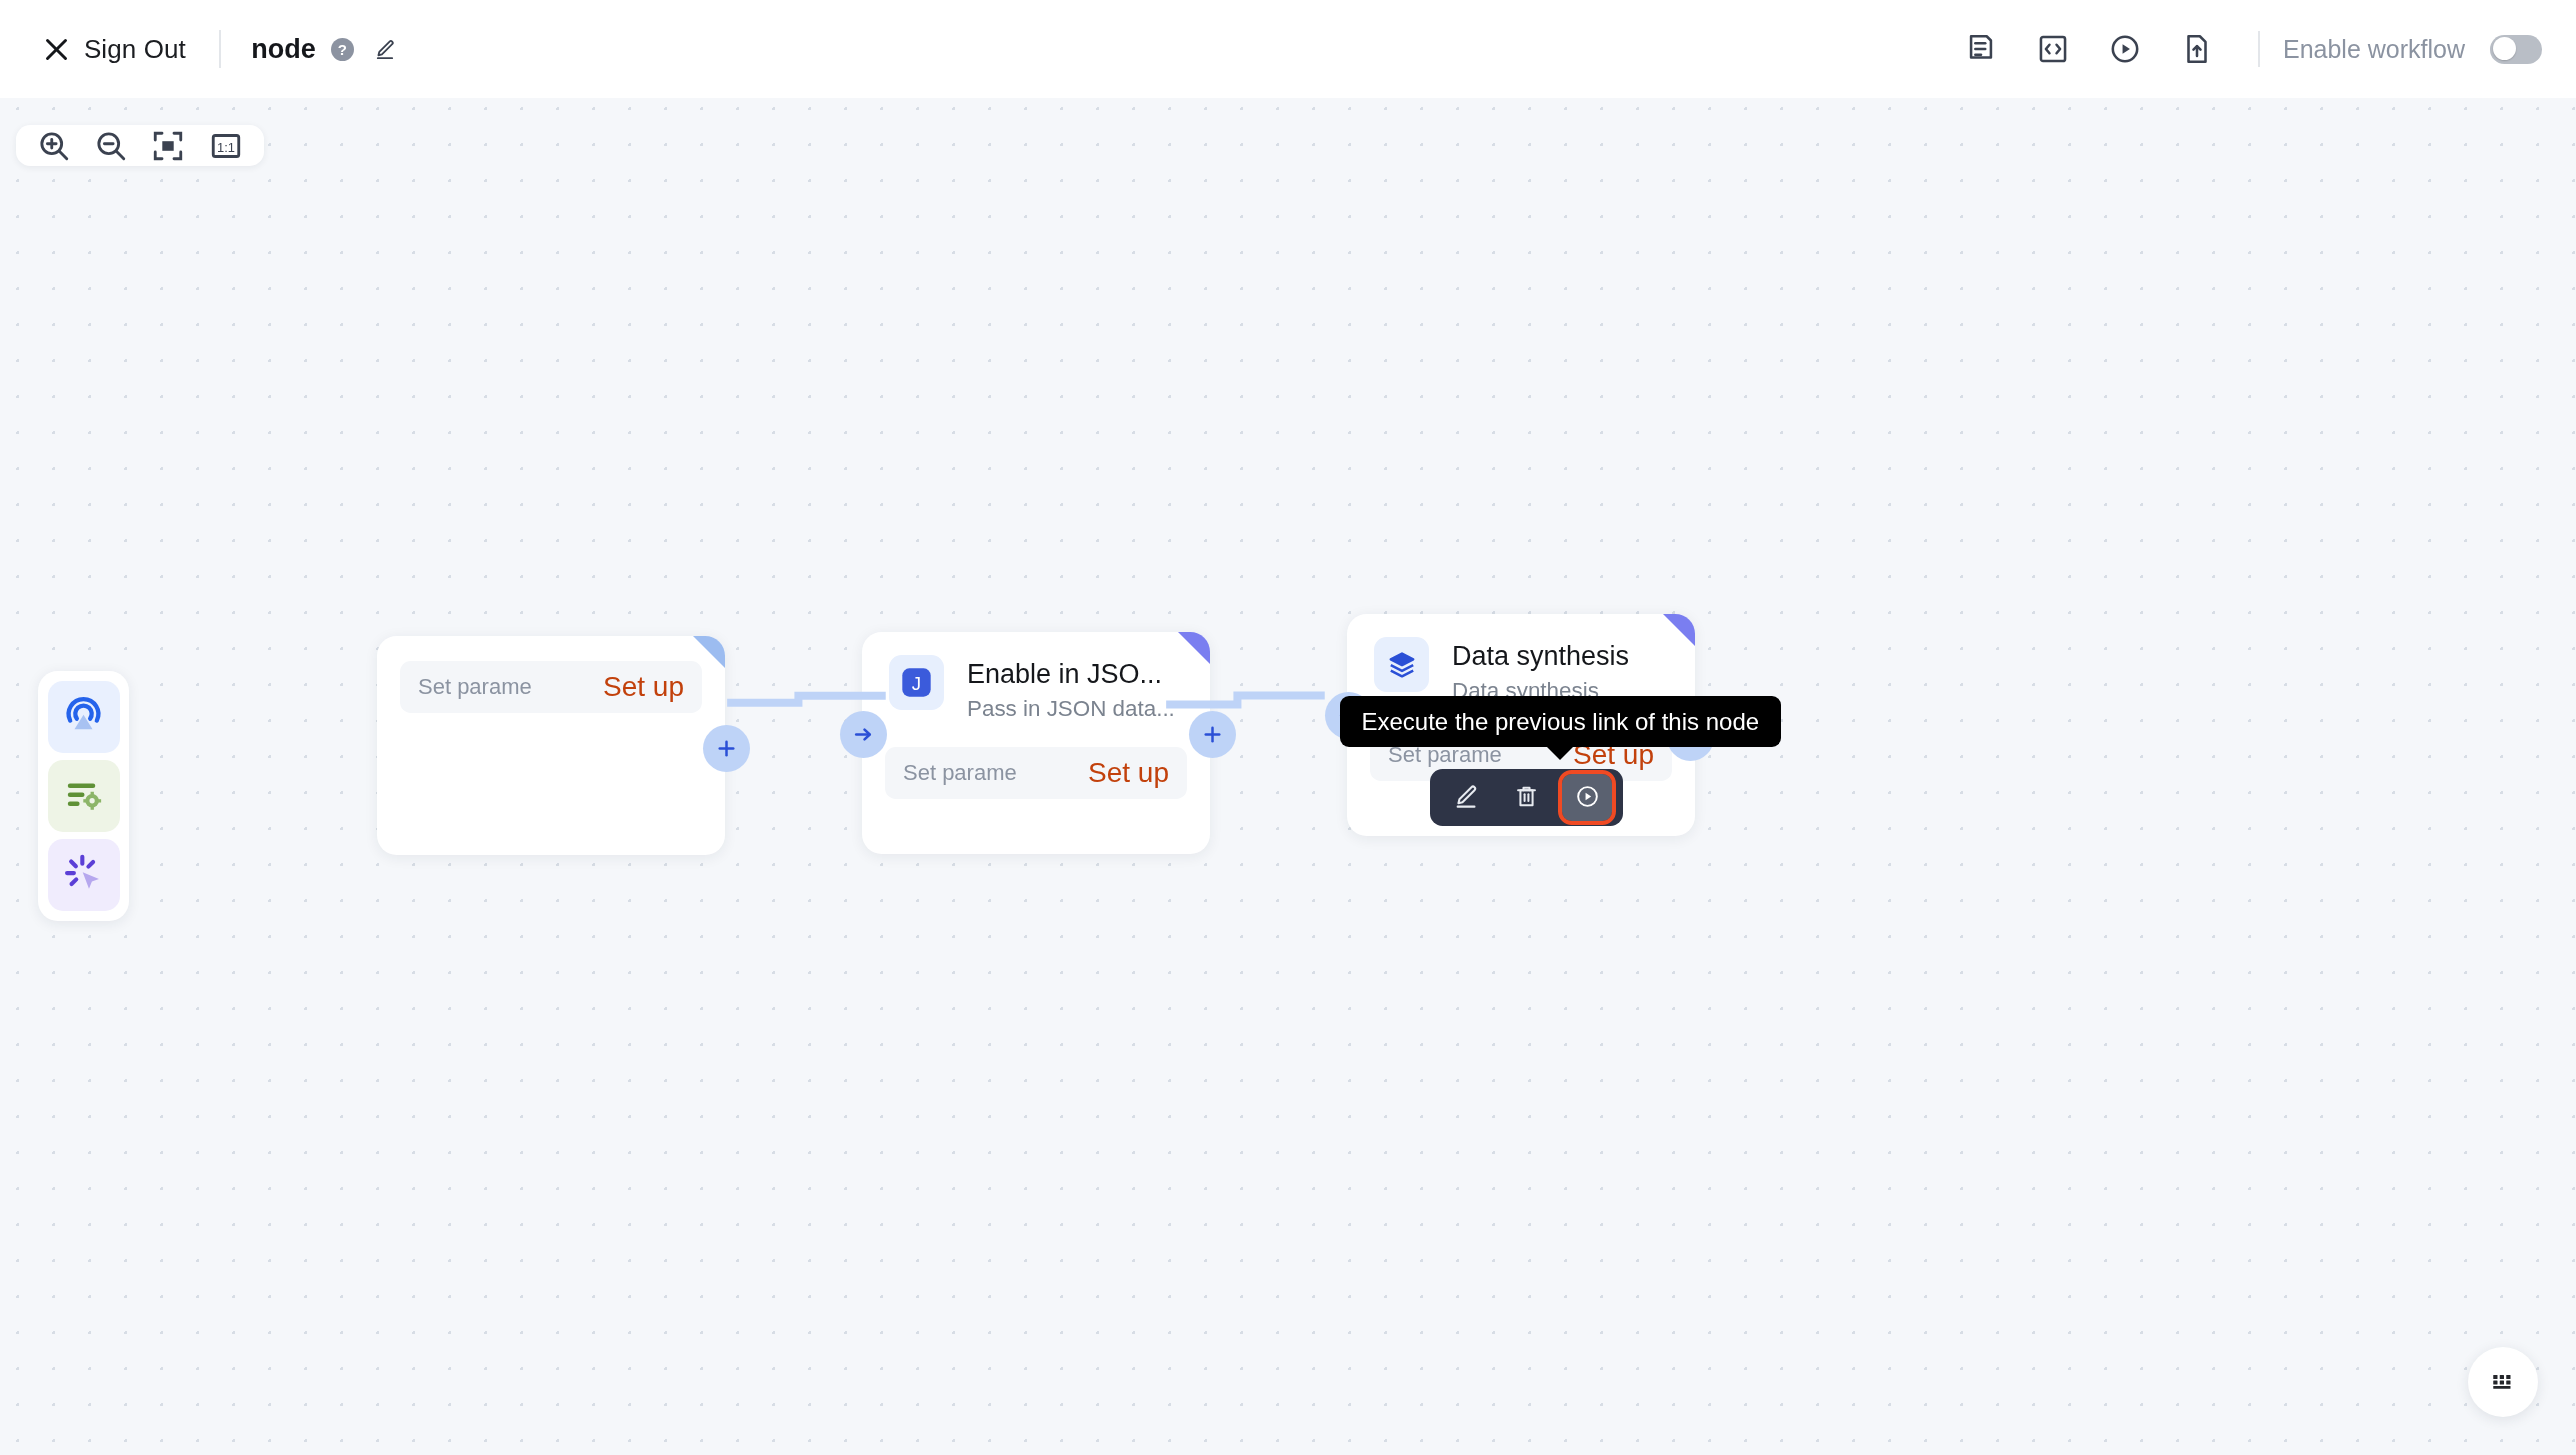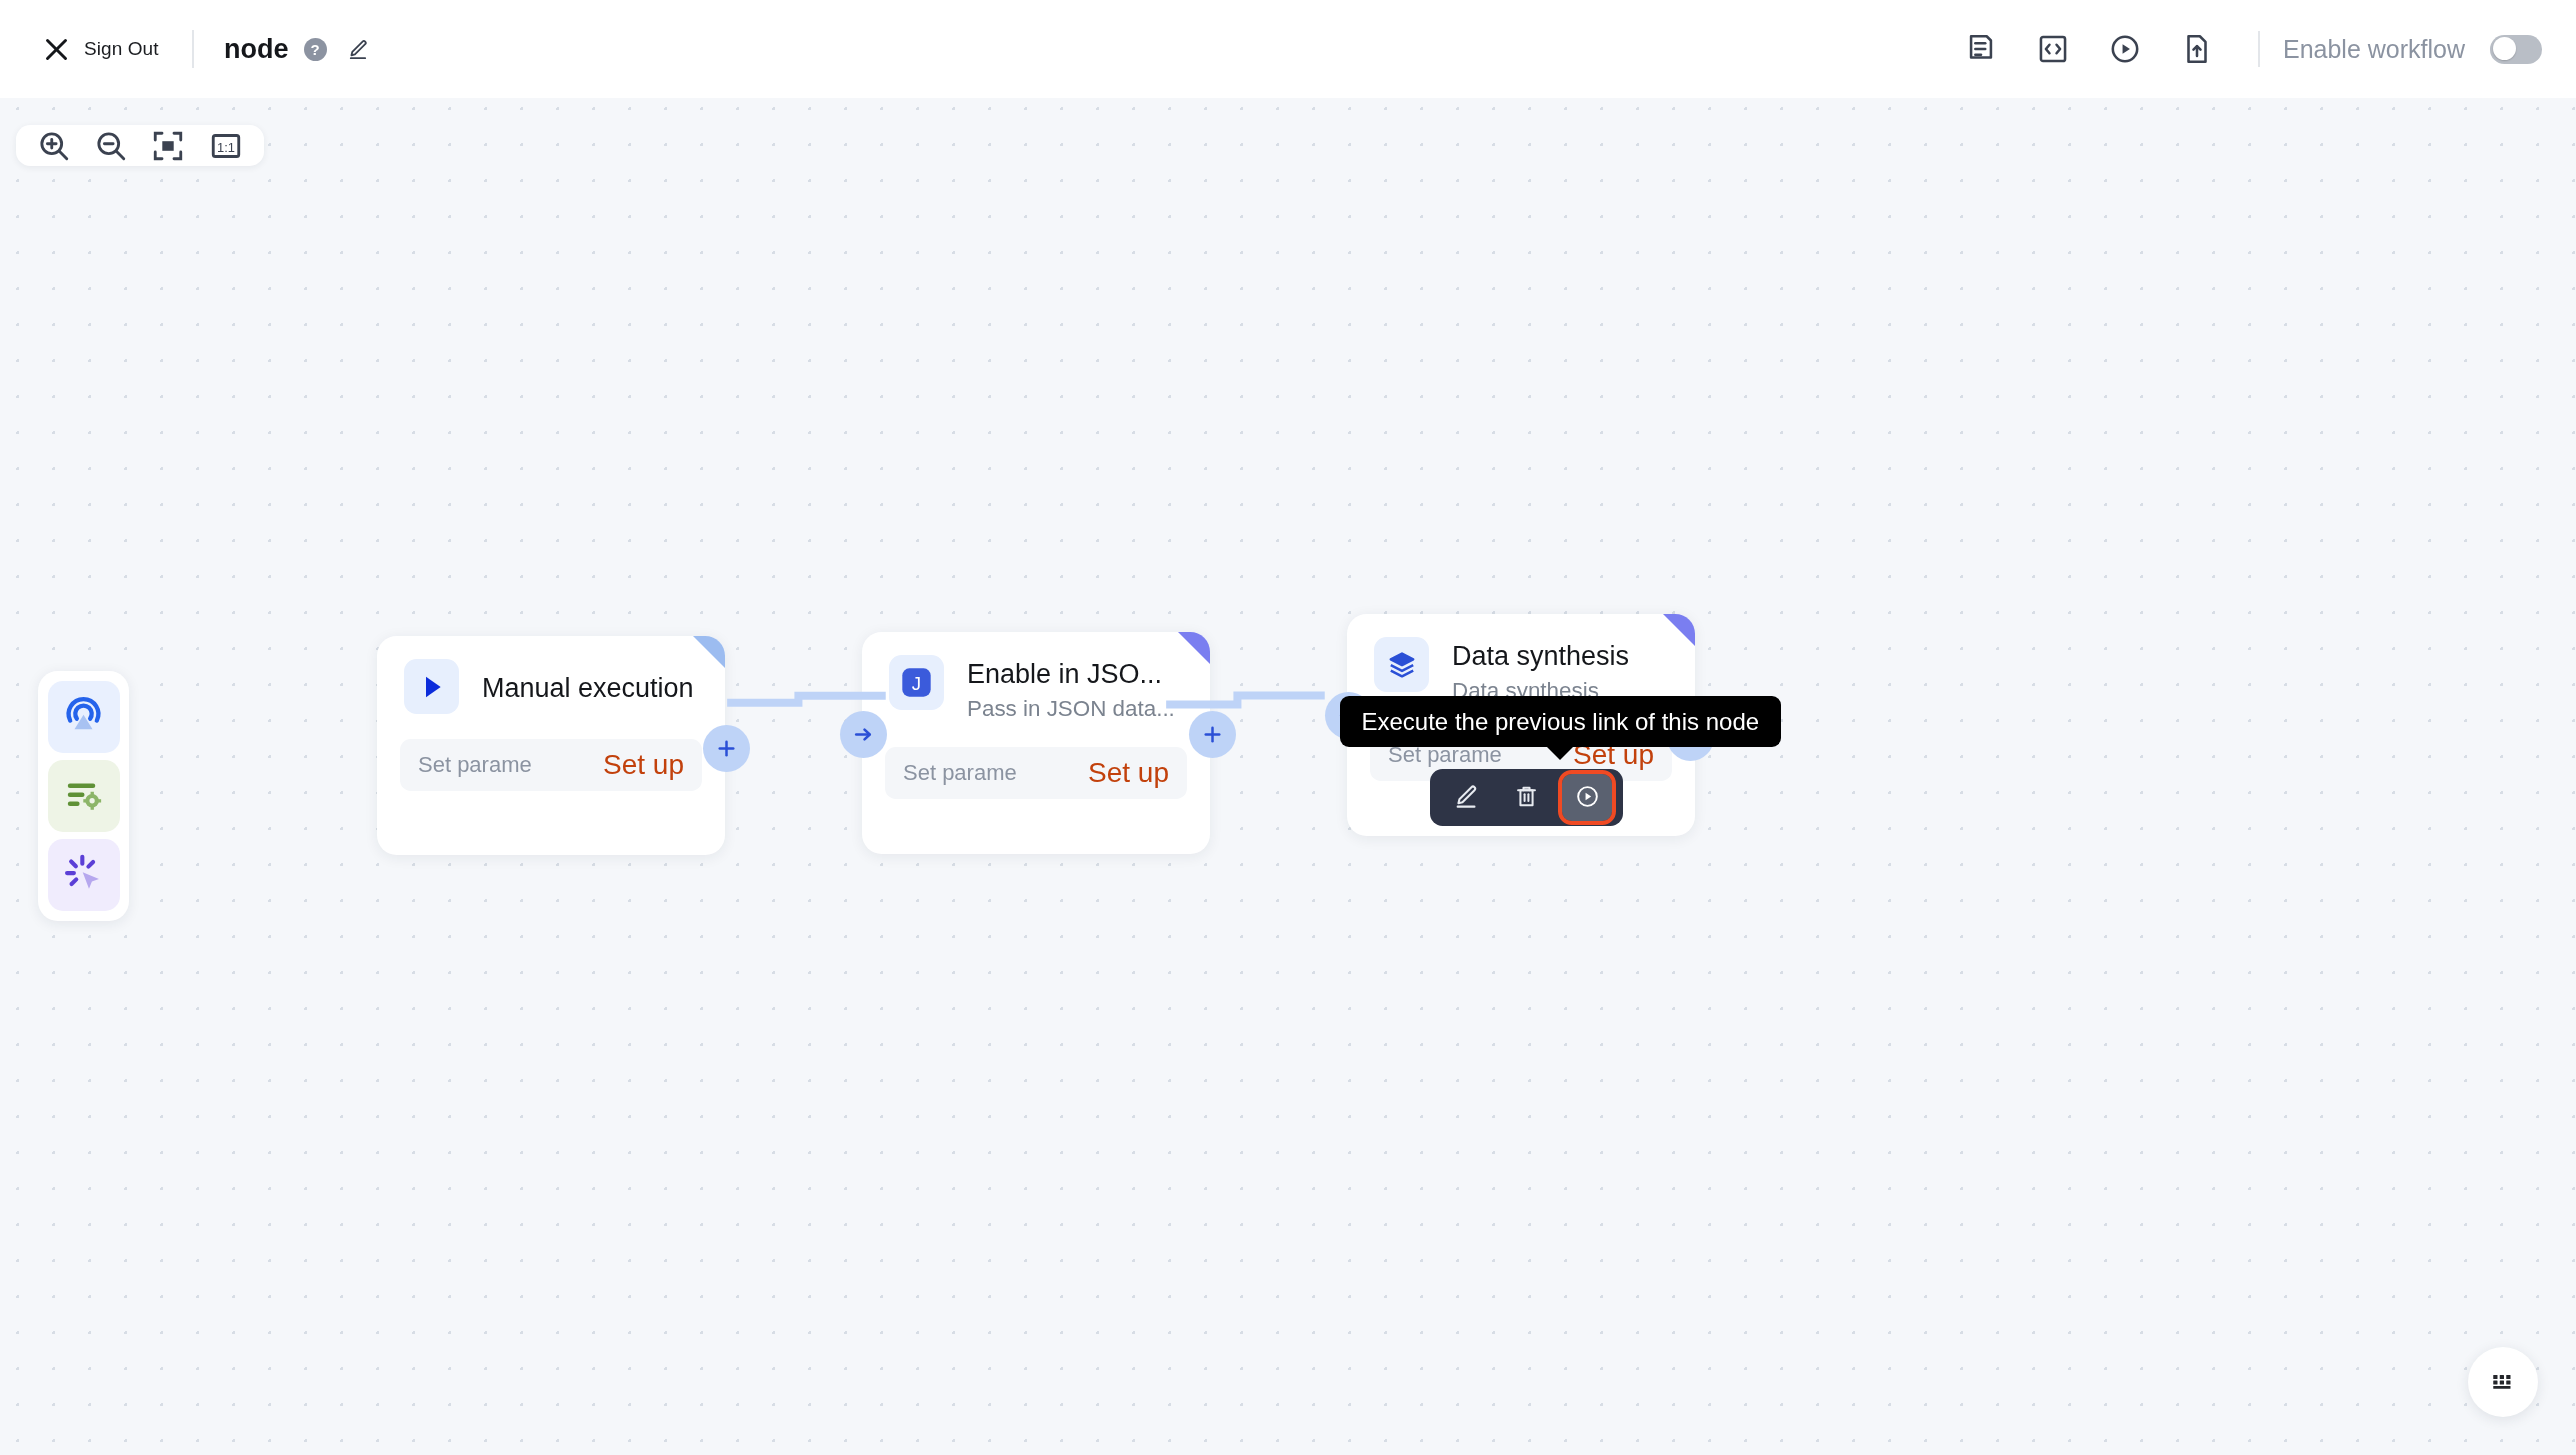--- a/index.html
+++ b/index.html
@@ -15,21 +15,21 @@
     position: absolute; left: 0; top: 0; width: 2576px; height: 98px;
     background: #ffffff; display: flex; align-items: center;
     z-index: 60;
   }
   .hdr-left { display: flex; align-items: center; padding-left: 39px; gap: 0; }
   .signout {
     display: flex; align-items: center; gap: 14.3px;
     cursor: pointer; padding: 5.4px 3.6px;
   }
   .x-icon { width: 27px; height: 27px; display: block; }
-  .signout-label { font-size: 19px; color: #1b1d21; letter-spacing: 0.1px; }
+  .signout-label { font-size: 26px; color: #1b1d21; letter-spacing: 0.1px; }
   .hdr-div { width: 1.8px; height: 38px; background: #e3e6ea; margin: 0 30px; }
   .wf-name { font-size: 27px; font-weight: bold; color: #15171b; }
   .help-icon {
     width: 23px; height: 23px; border-radius: 50%; background: #8c93a1;
     color: #fff; font-size: 15px; font-weight: bold;
     display: inline-flex; align-items: center; justify-content: center;
     margin-left: 15px; cursor: pointer; line-height: 1;
   }
   .pen-icon { width: 23px; height: 23px; margin-left: 19.7px; cursor: pointer; display:block;}
 
@@ -321,30 +321,20 @@
 
     <svg class="edge" style="left:716px; top:546px; width:286px; height:98px;" viewBox="0 0 320 110" width="286" height="98">
       <path d="M12 66 H 92 V 58 H 190" stroke="#bed3f7" stroke-width="9" fill="none"></path>
     </svg>
     <svg class="edge" style="left:1155px; top:537px; width:286px; height:98px;" viewBox="0 0 320 110" width="286" height="98">
       <path d="M12 78 H 92 V 68 H 190" stroke="#bed3f7" stroke-width="9" fill="none"></path>
     </svg>
 
     <div class="node" style="left:377px; top:538px; width:348px; height:219px;">
       <span class="node-corner" style="--cc:#9cbcf0;"></span>
-      <div class="node-head">
-        <div class="node-ic">
-          <svg width="32" height="32" viewBox="0 0 24 24">
-              <path d="M7.5 4.3l11 7.7-11 7.7z" fill="#0c2cdb"></path>
-            </svg>
-        </div>
-        <div class="node-txt">
-          <div class="node-title center" style="width:215px;">Manual execution</div>
-        </div>
-      </div>
       <div class="node-param">
         <span class="pk">Set parame</span>
         <span class="pv">Set up</span>
       </div>
     </div>
     <div class="port" style="left:703px; top:627px;">
       <span>
         <svg width="25" height="25" viewBox="0 0 24 24" stroke="#2a4fd6" stroke-width="2.4" stroke-linecap="round">
           <line x1="12" y1="5.5" x2="12" y2="18.5"></line>
             <line x1="5.5" y1="12" x2="18.5" y2="12"></line>

